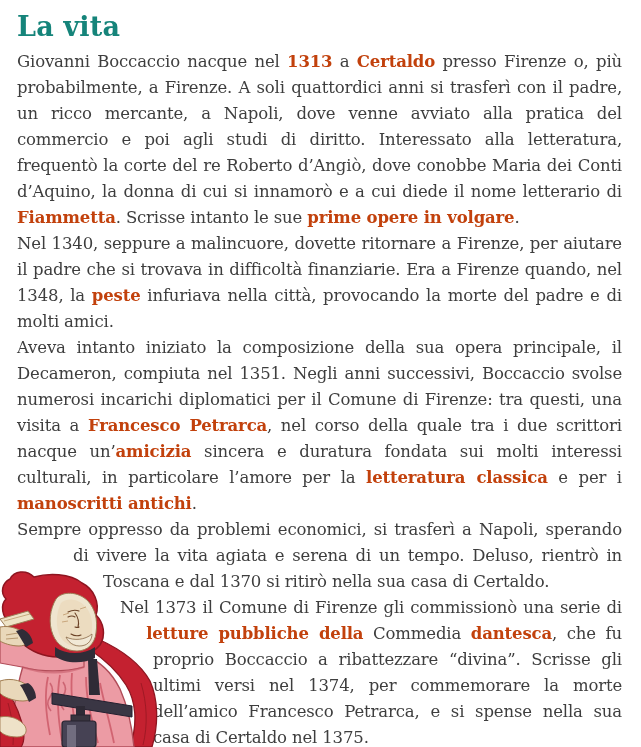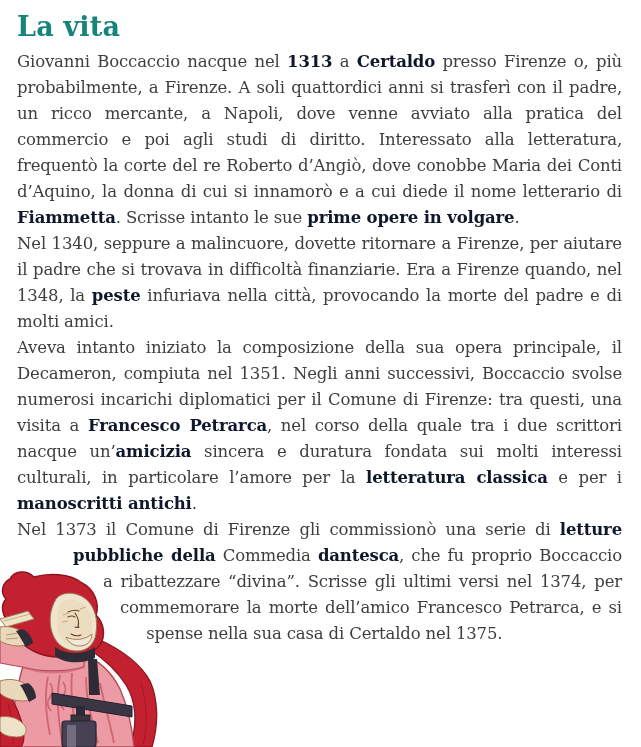--- a/index.html
+++ b/index.html
@@ -24,21 +24,21 @@
   }
   .article {
     font-size: 16.5px;
     line-height: 26px;
     color: #3e3e3e;
     letter-spacing: -0.15px;
     text-align: justify;
     hyphens: auto;
   }
   .article p { margin: 0; }
-  .article .b { font-weight: bold; color: #0f172a; }
+  .article .b { font-weight: bold; color: #c2410c; }
   .article .i { }
   
   .wrap-spacer {
     float: left;
     width: 153px;
     height: 233px;
     margin-left: -17px;
     shape-outside: polygon(0px 60px, 52px 60px, 73px 75px, 87px 95px, 99px 115px, 111px 130px, 139px 146px, 151px 161px, 157px 186px, 149px 206px, 149px 233px, 0px 233px);
     shape-margin: 9px;
   }
@@ -55,20 +55,21 @@
 <body>
 
 <div class="page">
   <h1 class="title">La vita</h1>
 
   <div class="article">
     <p><span>Giovanni Boccaccio nacque nel </span><span class="b">1313</span><span> a </span><span class="b">Certaldo</span><span> presso Firenze o, più probabilmente, a Firenze. A soli quattordici anni si trasferì con il padre, un ricco mercante, a Napoli, dove venne avviato alla pratica del commercio e poi agli studi di diritto. Interessato alla letteratura, frequentò la corte del re Roberto d’Angiò, dove conobbe Maria dei Conti d’Aquino, la donna di cui si innamorò e a cui diede il nome letterario di </span><span class="b">Fiammetta</span><span>. Scrisse intanto le sue </span><span class="b">prime opere in volgare</span><span>.</span></p>
     <p><span>Nel 1340, seppure a malincuore, dovette ritornare a Firenze, per aiutare il padre che si trovava in difficoltà finanziarie. Era a Firenze quando, nel 1348, la </span><span class="b">peste</span><span> infuriava nella città, provocando la morte del padre e di molti amici.</span></p>
     <p><span>Aveva intanto iniziato la composizione della sua opera principale, il </span><span class="i">Decameron</span><span>, compiuta nel 1351. Negli anni successivi, Boccaccio svolse numerosi incarichi diplomatici per il Comune di Firenze: tra questi, una visita a </span><span class="b">Francesco Petrarca</span><span>, nel corso della quale tra i due scrittori nacque un’</span><span class="b">amicizia</span><span> sincera e duratura fondata sui molti interessi culturali, in particolare l’amore per la </span><span class="b">letteratura classica</span><span> e per i </span><span class="b">manoscritti antichi</span><span>.</span></p>
     <div class="wrap-spacer"></div>
+    <p><span>Sempre oppresso da problemi economici, si trasferì a Napoli, sperando di vivere la vita agiata e serena di un tempo. Deluso, rientrò in Toscana e dal 1370 si ritirò nella sua casa di Certaldo.</span></p>
     <p><span>Nel 1373 il Comune di Firenze gli commissionò una serie di </span><span class="b">letture pubbliche della</span><span> </span><span class="i">Commedia</span><span> </span><span class="b">dantesca</span><span>, che fu proprio Boccaccio a ribattezzare “divina”. Scrisse gli ultimi versi nel 1374, per commemorare la morte dell’amico Francesco Petrarca, e si spense nella sua casa di Certaldo nel 1375.</span></p>
   </div>
 
   <svg class="miniature" viewBox="0 0 170 182" xmlns="http://www.w3.org/2000/svg" aria-hidden="true">
 
     <g>
       <path d="M98,74 C120,84 140,98 150,116 C158,134 159,158 152,182 L130,182 C138,158 136,136 126,120 C116,104 101,92 89,84 Z" fill="#c42130" stroke="#8e1520" stroke-width="1.3" stroke-linejoin="round"></path>
       <path d="M141,118 C147,138 148,160 143,180" fill="none" stroke="#8e1520" stroke-width="1" opacity="0.7"></path>
     </g>
 

